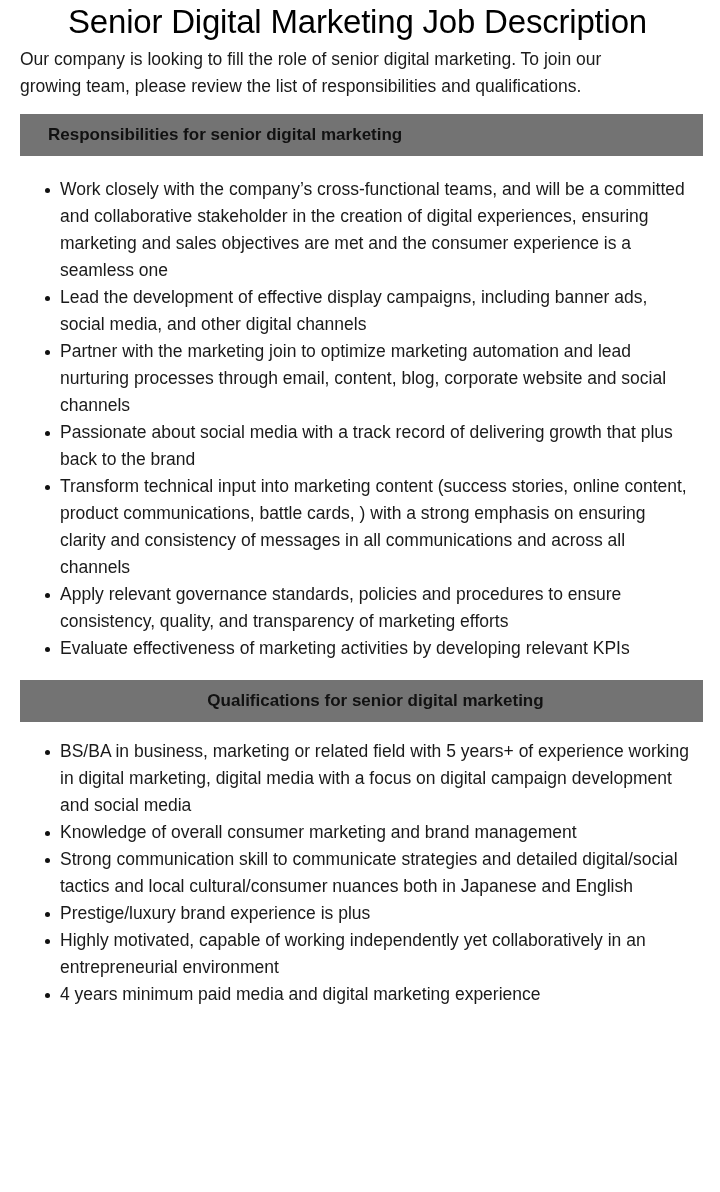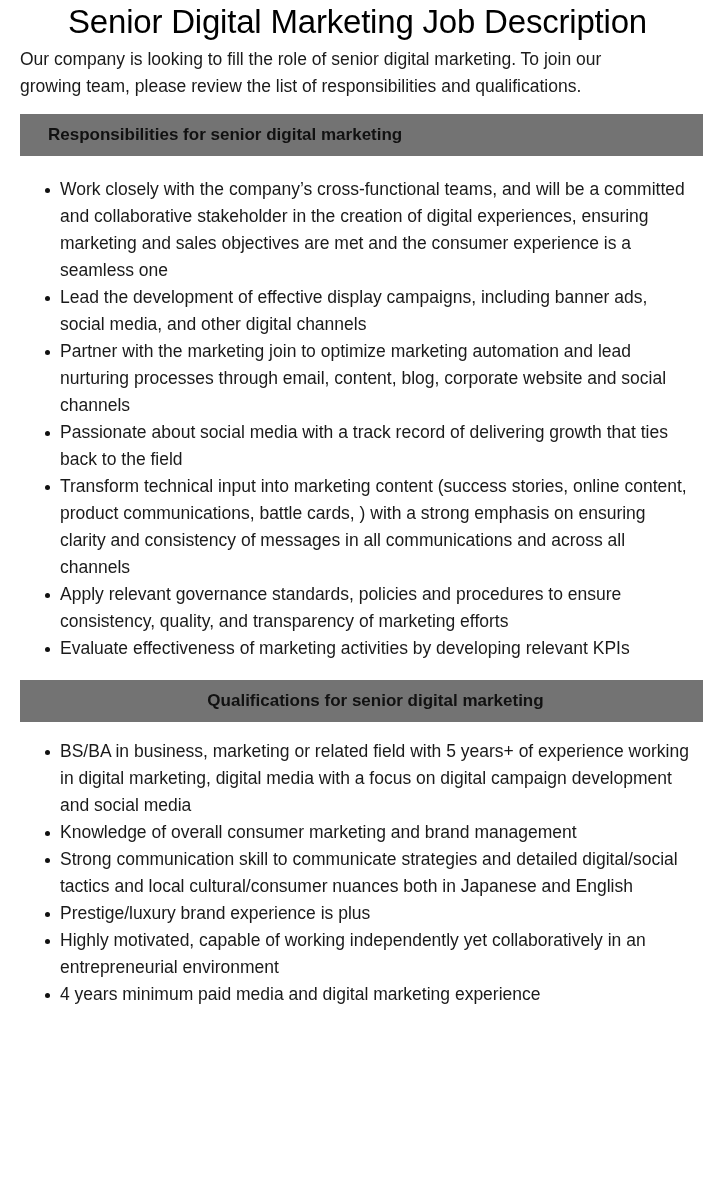--- a/index.html
+++ b/index.html
@@ -49,21 +49,21 @@
 
 <div class="page">
   <h1>Senior Digital Marketing Job Description</h1>
   <p class="intro">Our company is looking to fill the role of senior digital marketing. To join our growing team, please review the list of responsibilities and qualifications.</p>
 
   <div class="section-header">Responsibilities for senior digital marketing</div>
   <ul class="resp-list">
     <li>Work closely with the company’s cross-functional teams, and will be a committed and collaborative stakeholder in the creation of digital experiences, ensuring marketing and sales objectives are met and the consumer experience is a seamless one</li>
     <li>Lead the development of effective display campaigns, including banner ads, social media, and other digital channels</li>
     <li>Partner with the marketing join to optimize marketing automation and lead nurturing processes through email, content, blog, corporate website and social channels</li>
-    <li>Passionate about social media with a track record of delivering growth that ties back to the field</li>
+    <li>Passionate about social media with a track record of delivering growth that plus back to the brand</li>
     <li>Transform technical input into marketing content (success stories, online content, product communications, battle cards, ) with a strong emphasis on ensuring clarity and consistency of messages in all communications and across all channels</li>
     <li>Apply relevant governance standards, policies and procedures to ensure consistency, quality, and transparency of marketing efforts</li>
     <li>Evaluate effectiveness of marketing activities by developing relevant KPIs</li>
   </ul>
 
   <div class="section-header qual-header">Qualifications for senior digital marketing</div>
   <ul class="qual-list">
     <li>BS/BA in business, marketing or related field with 5 years+ of experience working in digital marketing, digital media with a focus on digital campaign development and social media</li>
     <li>Knowledge of overall consumer marketing and brand management</li>
     <li>Strong communication skill to communicate strategies and detailed digital/social tactics and local cultural/consumer nuances both in Japanese and English</li>

